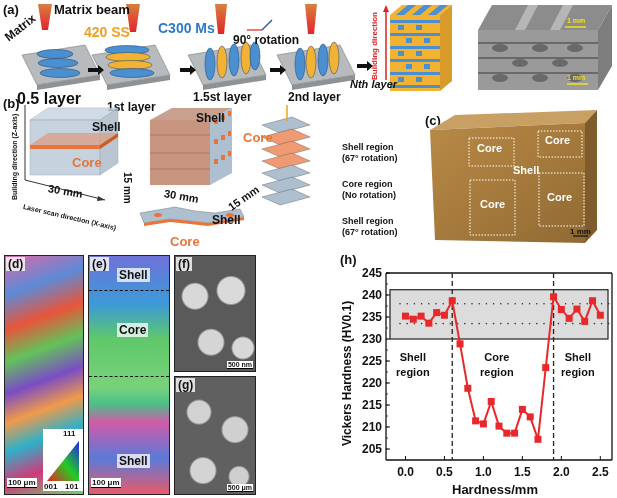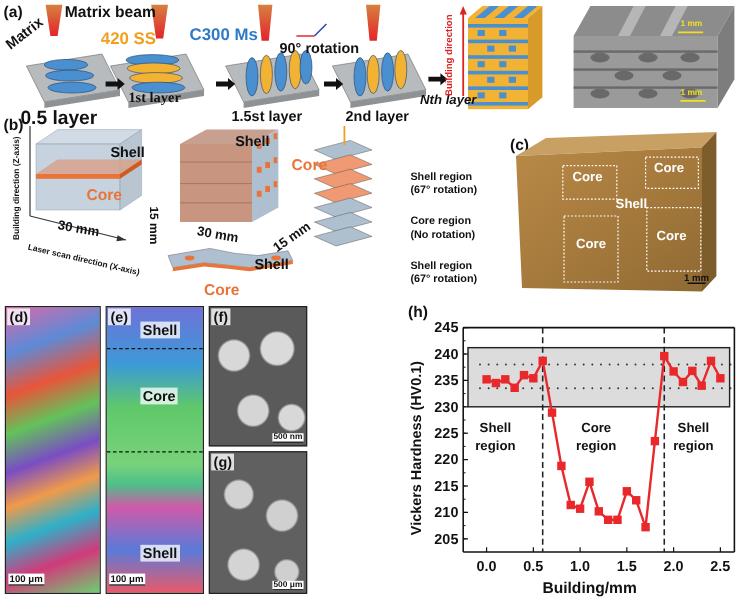--- a/index.html
+++ b/index.html
@@ -135,21 +135,21 @@
       <line x1="565" y1="27" x2="586" y2="27" stroke="#f0e020" stroke-width="1.5"></line>
       <line x1="567" y1="84" x2="588" y2="84" stroke="#f0e020" stroke-width="1.5"></line>
     </g>
   </svg>
   <span class="abs b" style="left:54px;top:2px;font-size:13px;">Matrix beam</span>
   <span class="abs b" style="left:2px;top:33px;font-size:12px;transform:rotate(-38deg);transform-origin:left top;">Matrix</span>
   <span class="abs b" style="left:84px;top:24px;font-size:14px;color:#f0a020;">420 SS</span>
   <span class="abs b" style="left:158px;top:20px;font-size:14px;color:#2f7ac8;">C300 Ms</span>
   <span class="abs b" style="left:233px;top:33px;font-size:12px;">90° rotation</span>
   <span class="abs b" style="left:17px;top:90px;font-size:16px;">0.5 layer</span>
-  <span class="abs b" style="left:107px;top:74px;font-size:12px;font-family:Liberation Serif, serif;">1st layer</span>
+  <span class="abs b" style="left:107px;top:100px;font-size:12px;">1st layer</span>
   <span class="abs b" style="left:193px;top:90px;font-size:12px;">1.5st layer</span>
   <span class="abs b" style="left:288px;top:90px;font-size:12px;text-align:right;">2nd layer</span>
   <span class="abs b" style="left:350px;top:78px;font-size:11px;font-style:italic;">Nth layer</span>
   <span class="abs b" style="left:370px;top:80px;font-size:8px;color:#d22;transform:rotate(-90deg);transform-origin:left top;white-space:nowrap;">Building direction</span>
   <span class="abs b" style="left:567px;top:17px;font-size:7px;color:#f0e020;">1 mm</span>
   <span class="abs b" style="left:567px;top:74px;font-size:7px;color:#f0e020;">1 mm</span>
 </div>
 
 <div>
   <span class="plabel" style="left:3px;top:96px;">(b)</span>
@@ -258,20 +258,35 @@
   <span class="abs b" style="left:477px;top:142px;font-size:11px;color:#fff;">Core</span>
   <span class="abs b" style="left:545px;top:134px;font-size:11px;color:#fff;">Core</span>
   <span class="abs b" style="left:480px;top:198px;font-size:11px;color:#fff;">Core</span>
   <span class="abs b" style="left:547px;top:191px;font-size:11px;color:#fff;">Core</span>
   <span class="abs b" style="left:513px;top:164px;font-size:11px;color:#fff;">Shell</span>
   <span class="abs b" style="left:570px;top:227px;font-size:8px;">1 mm</span>
 </div>
 
 <div class="panel-box" style="left:4px;top:255px;width:80px;height:240px;background:linear-gradient(160deg,#d96aa8 0%,#5e8ad6 15%,#e8553a 28%,#63c25a 40%,#7a4dc4 52%,#f09a4a 63%,#2fb0c8 74%,#d13a7a 86%,#6cd070 100%);">
   <span class="abs b" style="left:1px;top:1px;font-size:12px;background:rgba(255,255,255,0.8);padding:0 2px;">(d)</span>
+  <div class="abs" style="left:38px;top:173px;width:40px;height:62px;background:#fff;">
+    <svg width="40" height="62">
+      <defs>
+          <linearGradient id="ipf" x1="0" y1="1" x2="1" y2="0">
+            <stop offset="0" stop-color="#e22"></stop>
+            <stop offset="0.5" stop-color="#2c2"></stop>
+            <stop offset="1" stop-color="#22e"></stop>
+          </linearGradient>
+        </defs>
+      <polygon points="4,52 36,52 36,12" fill="url(#ipf)"></polygon>
+    </svg>
+    <span class="abs b" style="left:20px;top:0;font-size:8px;">111</span>
+    <span class="abs b" style="left:1px;top:53px;font-size:8px;">001</span>
+    <span class="abs b" style="left:22px;top:53px;font-size:8px;">101</span>
+  </div>
   <span class="abs b" style="left:2px;top:222px;font-size:8px;background:#fff;padding:0 1px;border-bottom:1.5px solid #000;">100 μm</span>
 </div>
 
 <div class="panel-box" style="left:88px;top:255px;width:82px;height:240px;background:linear-gradient(180deg,#6e72d8 0%,#3c9ad8 20%,#5fc86a 35%,#79d27a 55%,#4cc089 62%,#d05aa8 70%,#5a7ad8 85%,#e85a6a 100%);">
   <span class="abs b" style="left:1px;top:1px;font-size:12px;background:rgba(255,255,255,0.8);padding:0 2px;">(e)</span>
   <div class="abs" style="left:0;top:34px;width:100%;border-top:1.5px dashed #111;"></div>
   <div class="abs" style="left:0;top:120px;width:100%;border-top:1.5px dashed #111;"></div>
   <span class="white-tag" style="left:28px;top:12px;">Shell</span>
   <span class="white-tag" style="left:28px;top:67px;">Core</span>
   <span class="white-tag" style="left:28px;top:198px;">Shell</span>
@@ -427,21 +442,21 @@
       <rect x="542.2586206896551" y="364.1" width="7" height="7" fill="#e8282b"></rect>
       <rect x="550.051724137931" y="293.26" width="7" height="7" fill="#e8282b"></rect>
       <rect x="557.8448275862069" y="306.02000000000004" width="7" height="7" fill="#e8282b"></rect>
       <rect x="565.6379310344828" y="314.82000000000005" width="7" height="7" fill="#e8282b"></rect>
       <rect x="573.4310344827586" y="305.5799999999999" width="7" height="7" fill="#e8282b"></rect>
       <rect x="581.2241379310344" y="317.9" width="7" height="7" fill="#e8282b"></rect>
       <rect x="589.0172413793103" y="297.22" width="7" height="7" fill="#e8282b"></rect>
       <rect x="596.8103448275863" y="311.74" width="7" height="7" fill="#e8282b"></rect>
     </svg>
   <span class="abs b" style="left:340px;top:446px;font-size:12px;transform:rotate(-90deg);transform-origin:left top;white-space:nowrap;">Vickers Hardness (HV0.1)</span>
-  <span class="abs b" style="left:452px;top:482px;font-size:13px;">Building/mm</span>
+  <span class="abs b" style="left:452px;top:482px;font-size:13px;">Hardness/mm</span>
   <div class="abs b" style="left:396px;top:350px;font-size:11px;text-align:center;line-height:15px;">
     <div>Shell</div>
     <div>region</div>
   </div>
   <div class="abs b" style="left:480px;top:350px;font-size:11px;text-align:center;line-height:15px;">
     <div>Core</div>
     <div>region</div>
   </div>
   <div class="abs b" style="left:561px;top:350px;font-size:11px;text-align:center;line-height:15px;">
     <div>Shell</div>

